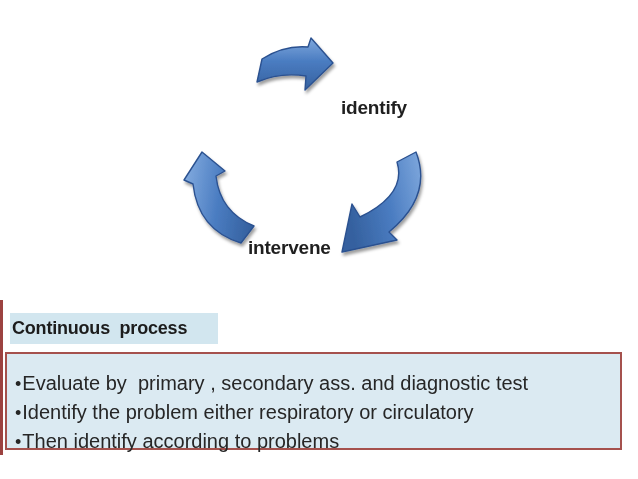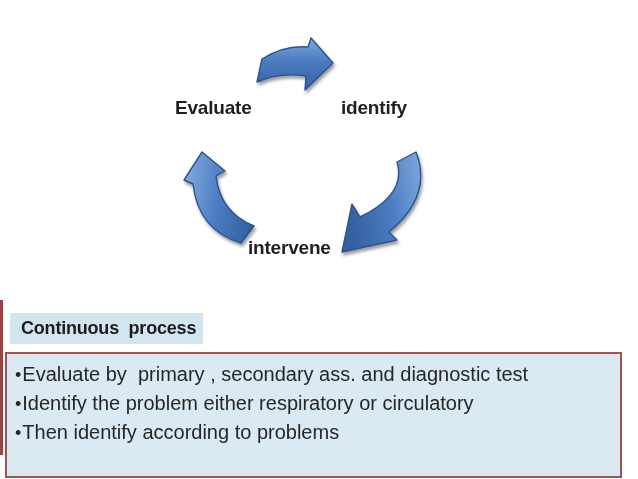--- a/index.html
+++ b/index.html
@@ -24,38 +24,38 @@
   .lbl-intervene{left:248px;top:237px;}
   .accent-bar{
     position:absolute;
     left:0;top:300px;
     width:3px;height:155px;
     background:#9c4240;
   }
   .caption{
     position:absolute;
     left:10px;top:313px;
-    width:193px;height:31px;
+    width:208px;height:31px;
     background:#d2e6ef;
     display:flex;align-items:center;
-    padding-left:11px;
+    padding-left:2px;
     box-sizing:border-box;
   }
   .caption-text{
     font-size:18px;font-weight:bold;color:#1c1c1c;
     white-space:pre;letter-spacing:-0.2px;
   }
   .notes-box{
     position:absolute;
     left:5px;top:352px;
-    width:617px;height:126px;
+    width:617px;height:98px;
     box-sizing:border-box;
     background:#dbeaf2;
     border:2.5px solid #a5514d;
-    padding:6px 6px 0 8px;
+    padding:15px 6px 0 8px;
   }
   .bullet-line{
     font-size:20px;
     line-height:28px;
     color:#262626;
     white-space:pre;
   }
   .bullet-glyph{
     display:inline-block;
     font-size:18px;
@@ -90,21 +90,20 @@
       </filter>
     </defs>
 
     <path d="M257,82 L262,59 Q284,45 308,47 L311,38 L333,63 L305,90 L306,76 Q280,72 257,82 Z" fill="url(#gradTop)" stroke="#2b5190" stroke-width="1.4" stroke-linejoin="round" filter="url(#arrowShadow)"></path>
 
     <path d="M397,162 L416,152 Q433,196 389,232 L397,240 L342,252 L352,204 L360,217 Q407,194 397,162 Z" fill="url(#gradRight)" stroke="#2b5190" stroke-width="1.4" stroke-linejoin="round" filter="url(#arrowShadow)"></path>
 
     <path d="M241,243 Q198,230 193,184 L184,180 L202,152 L225,171 L216,176 Q220,212 254,226 Z" fill="url(#gradLeft)" stroke="#2b5190" stroke-width="1.4" stroke-linejoin="round" filter="url(#arrowShadow)"></path>
   </svg>
 
-  <div class="cycle-label lbl-evaluate">Evaluate</div>
   <div class="cycle-label lbl-intervene">intervene</div>
   <div class="cycle-label lbl-identify">identify</div>
 
   <div class="accent-bar"></div>
 
   <div class="caption">
     <span class="caption-text">Continuous  process</span>
   </div>
 
   <div class="notes-box">

